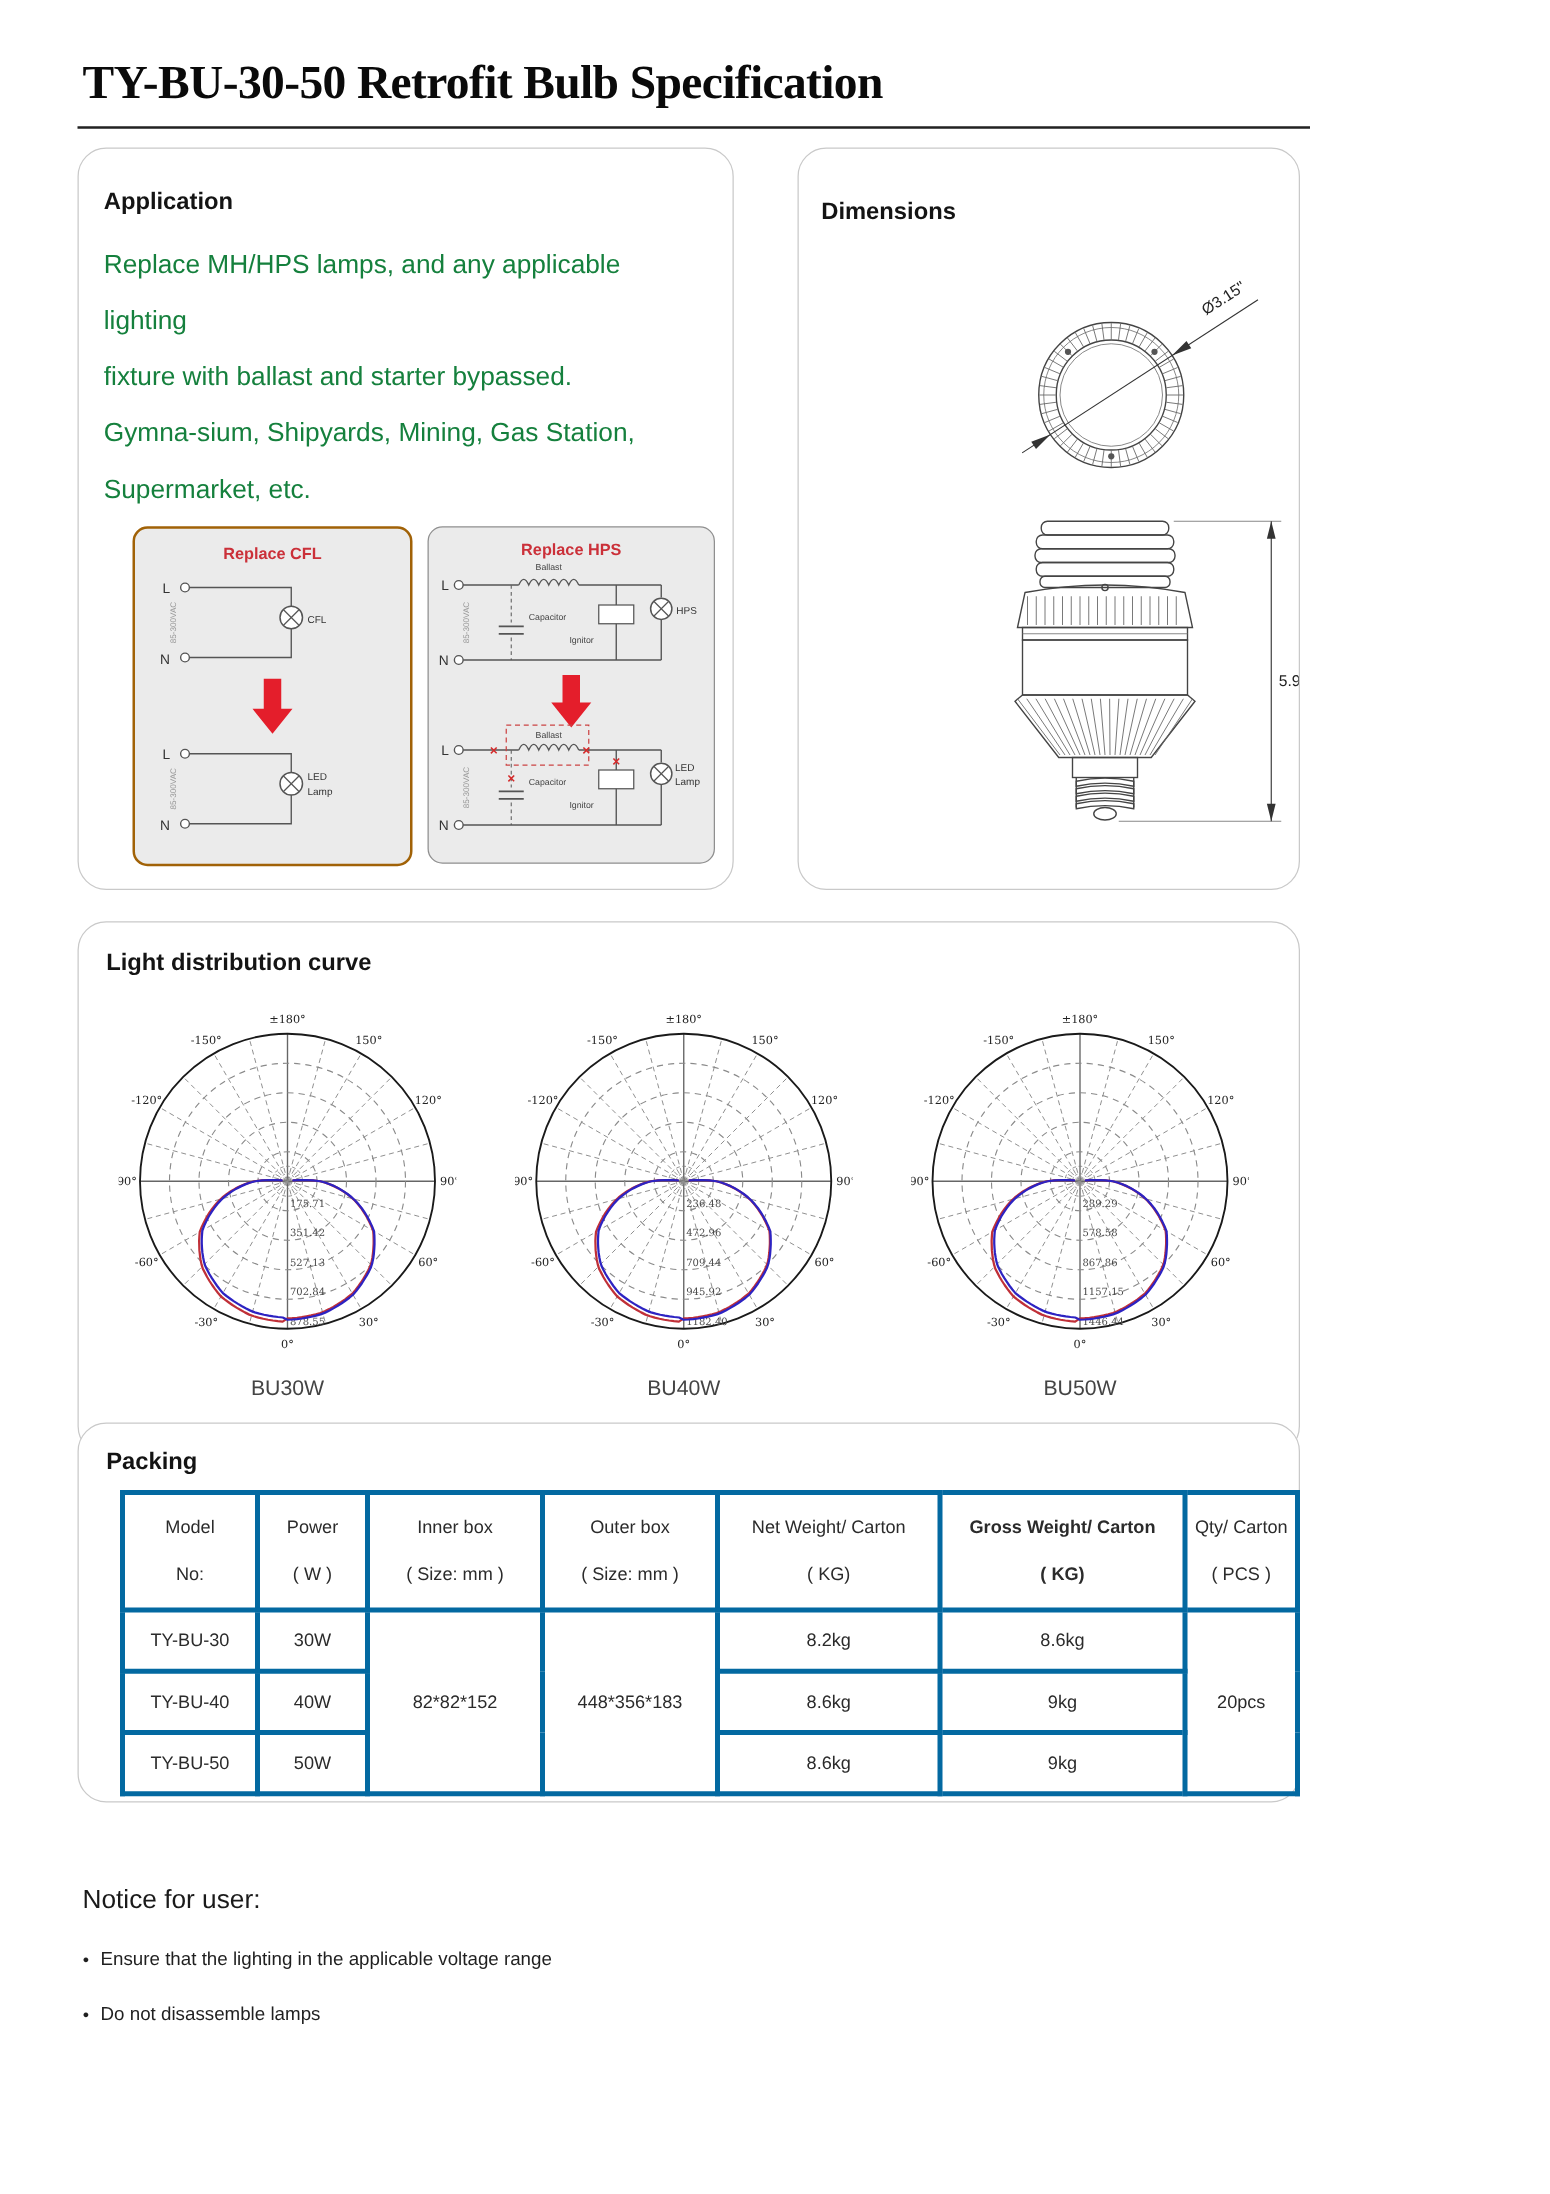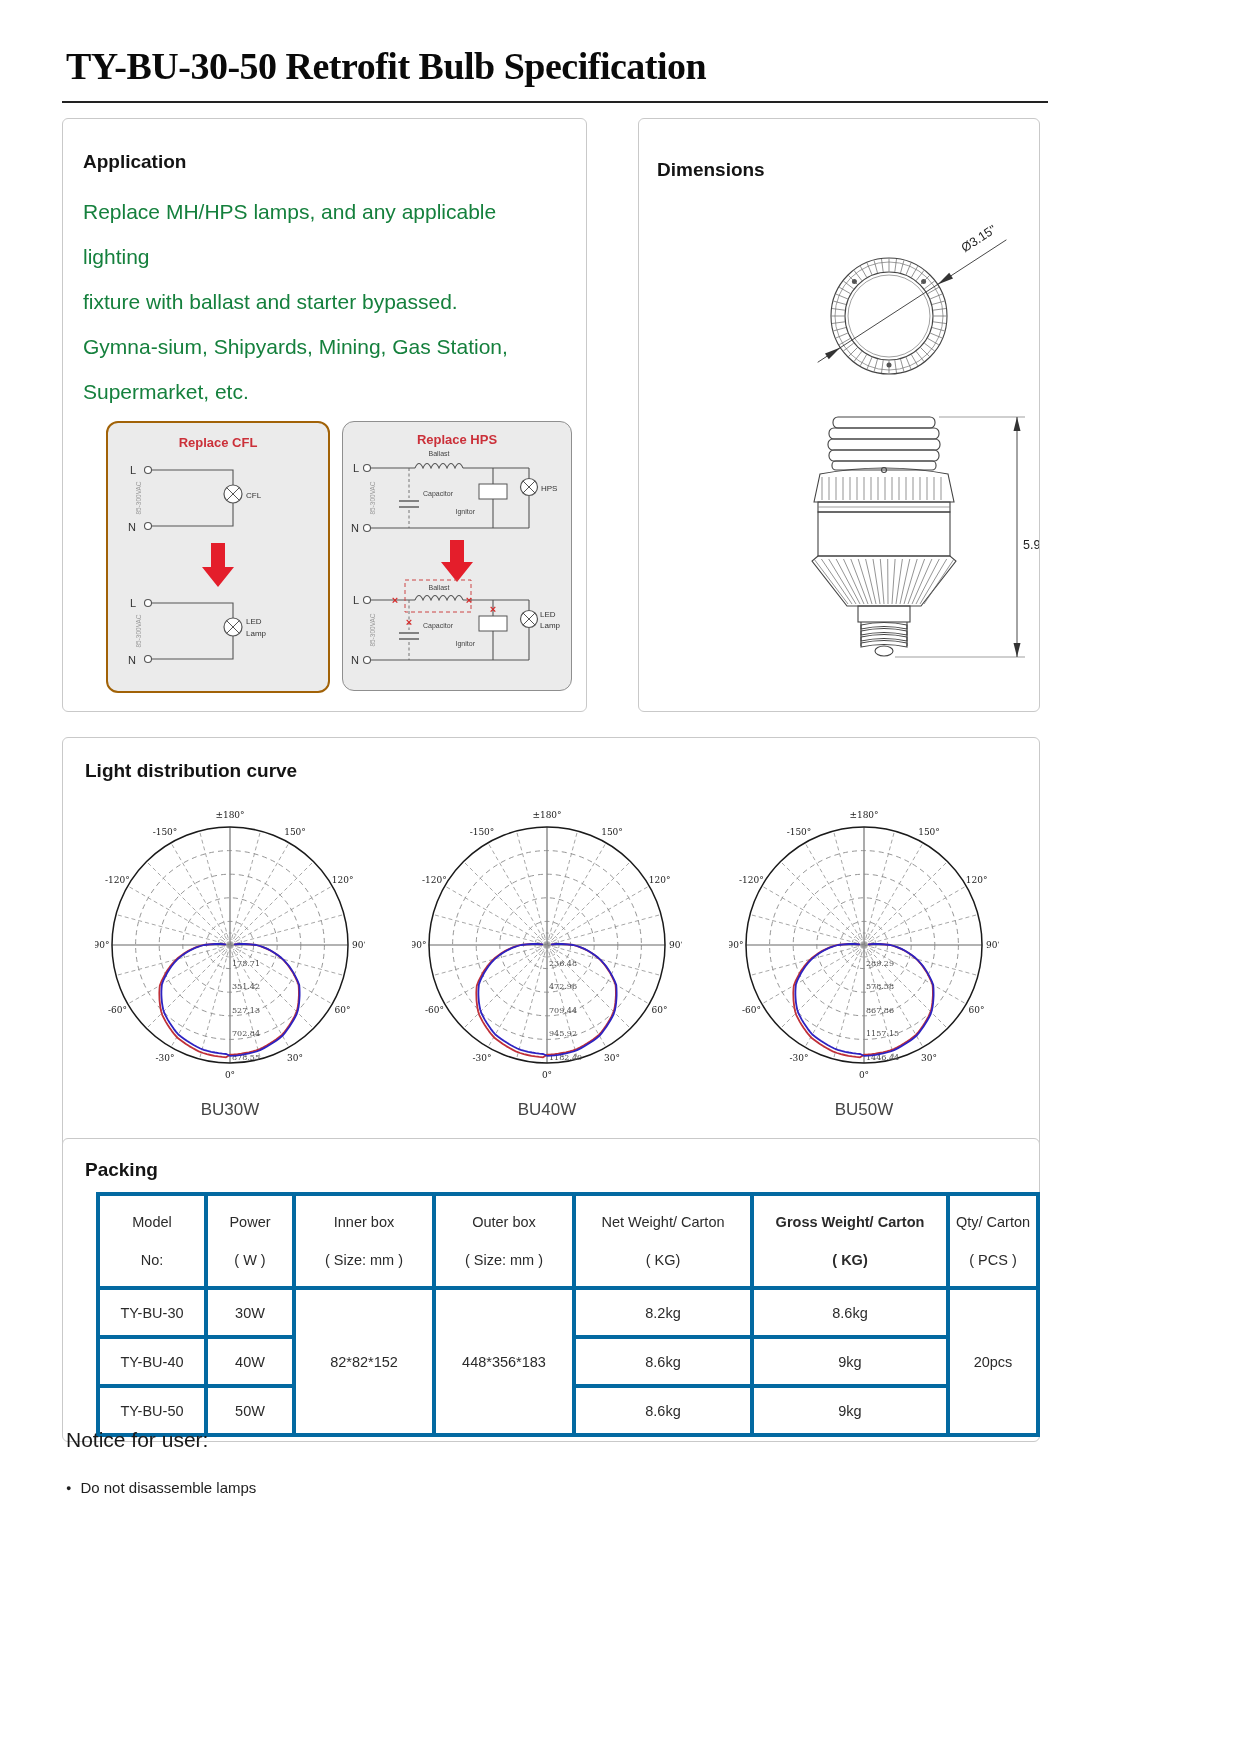--- a/index.html
+++ b/index.html
@@ -2,21 +2,21 @@
 <html><head>
 <meta charset="utf-8">
 <style>
   html,body{margin:0;padding:0;background:#fff;}
   #page{position:relative;width:1240px;height:1755px;background:#fff;
         font-family:"Liberation Sans",sans-serif;color:#222;overflow:hidden;}
   .abs{position:absolute;}
   #page-title{left:66px;top:44px;font-family:"Liberation Serif",serif;
     font-weight:bold;font-size:38px;color:#0a0a0a;letter-spacing:-0.5px;}
   #title-rule{left:62px;top:101px;width:986px;height:0;border-top:2px solid #222;}
-  .box{position:absolute;border:1px solid #c9c9c9;border-radius:6px;background:#fff;}
+  .box{position:absolute;border:1px solid #c9c9c9;border-radius:23px;background:#fff;}
   #application-box{left:62px;top:118px;width:523px;height:592px;}
   #dimensions-box{left:638px;top:118px;width:400px;height:592px;}
   #light-box{left:62px;top:737px;width:976px;height:425px;}
   #packing-box{left:62px;top:1138px;width:976px;height:302px;}
   .section-heading{position:absolute;font-size:19px;font-weight:bold;color:#141414;}
   #app-heading{left:20px;top:32px;}
   #dim-heading{left:18px;top:40px;}
   #light-heading{left:22px;top:22px;}
   #packing-heading{left:22px;top:20px;}
   #app-lines{position:absolute;left:20px;top:70px;width:470px;
@@ -47,21 +47,21 @@
   #chart-0{left:32px;} #chart-1{left:349px;} #chart-2{left:666px;}
   .chart-caption{margin-top:16px;font-size:17px;color:#444;}
   #packing-table{position:absolute;left:33px;top:53px;width:940px;
     border-collapse:collapse;table-layout:fixed;font-size:14.5px;color:#2b2b2b;}
   #packing-table th,#packing-table td{border:4px solid #0369a1;text-align:center;
     font-weight:normal;padding:0;}
   #packing-table th{height:90px;vertical-align:middle;}
   #packing-table td{height:45px;}
   #packing-table .h1{margin-bottom:22px;}
   #packing-table .boldcol{font-weight:bold;}
-  #notice{position:absolute;left:66px;top:1428px;width:900px;}
+  #notice{position:absolute;left:66px;top:1508px;width:900px;}
   #notice-heading{font-size:21px;color:#1a1a1a;}
   .notice-item{margin-top:27px;font-size:15px;color:#1f1f1f;}
   .notice-item .bullet{font-size:9px;vertical-align:2px;margin-right:9px;}
 </style>
 </head>
 <body>
 
 <div id="page">
 
   <div id="page-title" class="abs">TY-BU-30-50 Retrofit Bulb Specification</div>
@@ -553,17 +553,18 @@
         <td>8.6kg</td>
         <td>9kg</td>
       </tr>
     </tbody>
       </table>
   </div>
 
   <div id="notice">
     <div id="notice-heading">Notice for user:</div>
     <div id="notice-items">
+        <div class="notice-item"><span class="bullet">●</span><span>Ensure that the lighting in the applicable voltage range</span></div>
         <div class="notice-item"><span class="bullet">●</span><span>Do not disassemble lamps</span></div>
       </div>
   </div>
 
 </div>
 
 </body></html>

